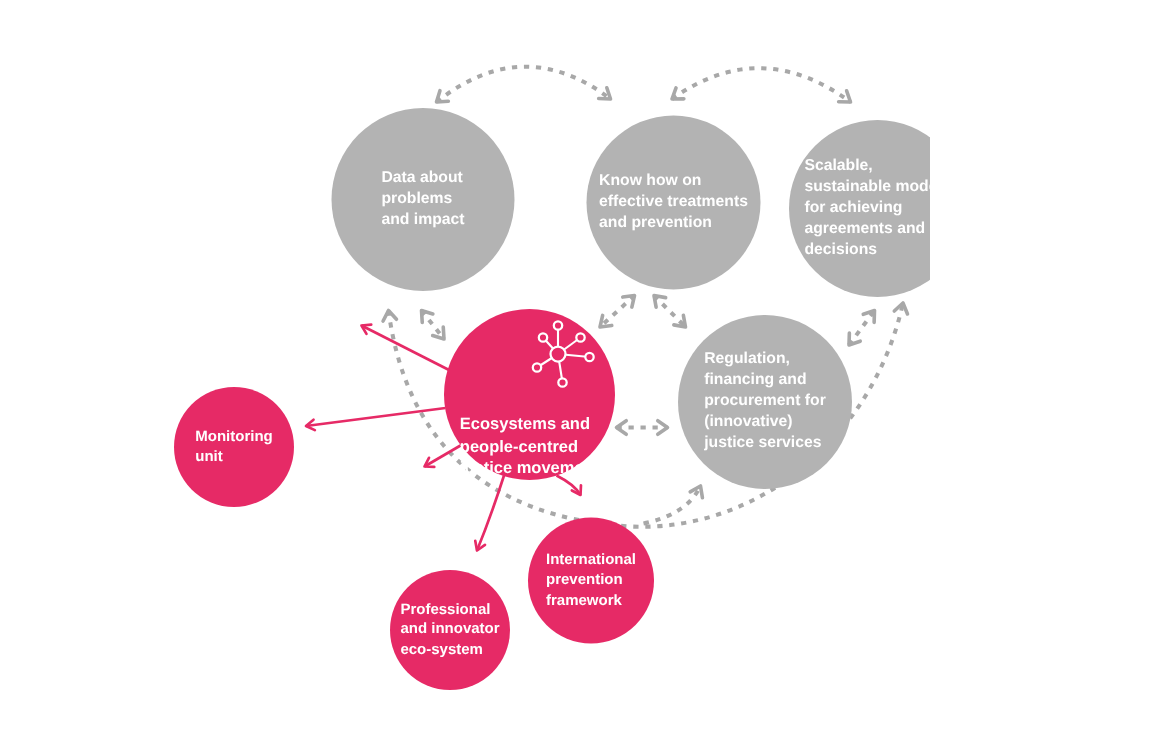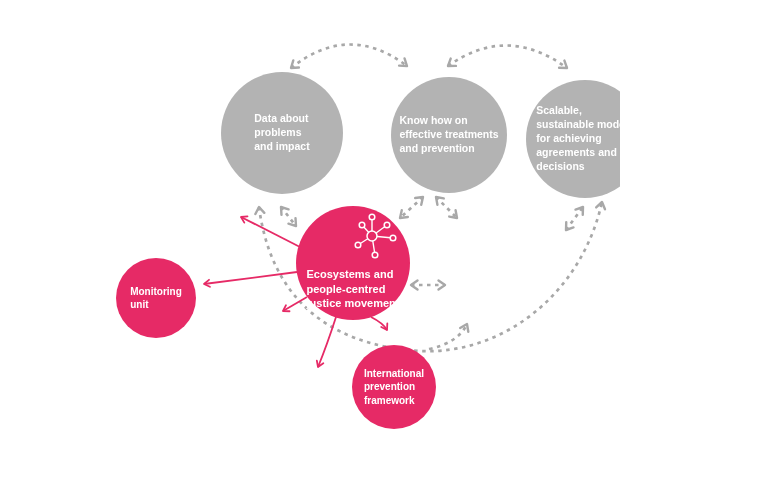--- a/index.html
+++ b/index.html
@@ -18,21 +18,21 @@
   .node{
     position:absolute;z-index:2;border-radius:50%;
     display:flex;align-items:center;justify-content:center;
     color:var(--label-text,#fff);font-weight:bold;
   }
   .node .label{white-space:pre-line;text-align:left;line-height:1.32;}
   .node.gray{background:var(--gray-node,#b3b3b3);}
   .node.pink{background:var(--pink-node,#e62a66);}
   .node.gray .label{font-size:10.5px;}
   .node.small .label{font-size:10px;}
-  .node.hub{flex-direction:column;justify-content:center;}
+  .node.hub{flex-direction:column;justify-content:flex-end;}
   .node.hub .label{font-size:11px;}
   .hub-icon{position:absolute;left:53px;top:4px;width:50px;height:50px;}
   .hub-icon .spoke{stroke:#fff;stroke-width:1.4;}
   .hub-icon .ring{fill:var(--pink-node,#e62a66);stroke:#fff;stroke-width:1.5;}
   .hub .label{margin-top:52px;}
 </style>
 </head>
 <body>
 
 <div class="canvas">
@@ -84,20 +84,27 @@
   </div>
 
   <div class="node gray" style="left:526px;top:80px;width:118px;height:118px">
     <div class="label">Scalable,
 sustainable models
 for achieving
 agreements and
 decisions</div>
   </div>
 
+  <div class="node gray" style="left:452px;top:210px;width:116px;height:116px">
+    <div class="label">Regulation,
+financing and
+procurement for
+(innovative)
+justice services</div>
+  </div>
 
   <div class="node pink hub" style="left:296px;top:206px;width:114px;height:114px">
     <svg class="hub-icon" viewBox="0 0 50 50">
       <line class="spoke" x1="23" y1="26" x2="13" y2="15"></line>
       <line class="spoke" x1="23" y1="26" x2="23" y2="7"></line>
       <line class="spoke" x1="23" y1="26" x2="38" y2="15"></line>
       <line class="spoke" x1="23" y1="26" x2="44" y2="28"></line>
       <line class="spoke" x1="23" y1="26" x2="26" y2="45"></line>
       <line class="spoke" x1="23" y1="26" x2="9" y2="35"></line>
       <circle class="ring" cx="23" cy="26" r="5"></circle>
@@ -113,20 +120,25 @@
 justice movement</div>
   </div>
 
 
   <div class="node pink small" style="left:116px;top:258px;width:80px;height:80px">
     <div class="label">Monitoring
 unit</div>
   </div>
 
 
+  <div class="node pink small" style="left:260px;top:380px;width:80px;height:80px">
+    <div class="label">Professional
+and innovator
+eco-system</div>
+  </div>
 
   <div class="node pink small" style="left:352px;top:345px;width:84px;height:84px">
     <div class="label">International
 prevention
 framework</div>
   </div>
 
 </div>
 
 </body></html>

